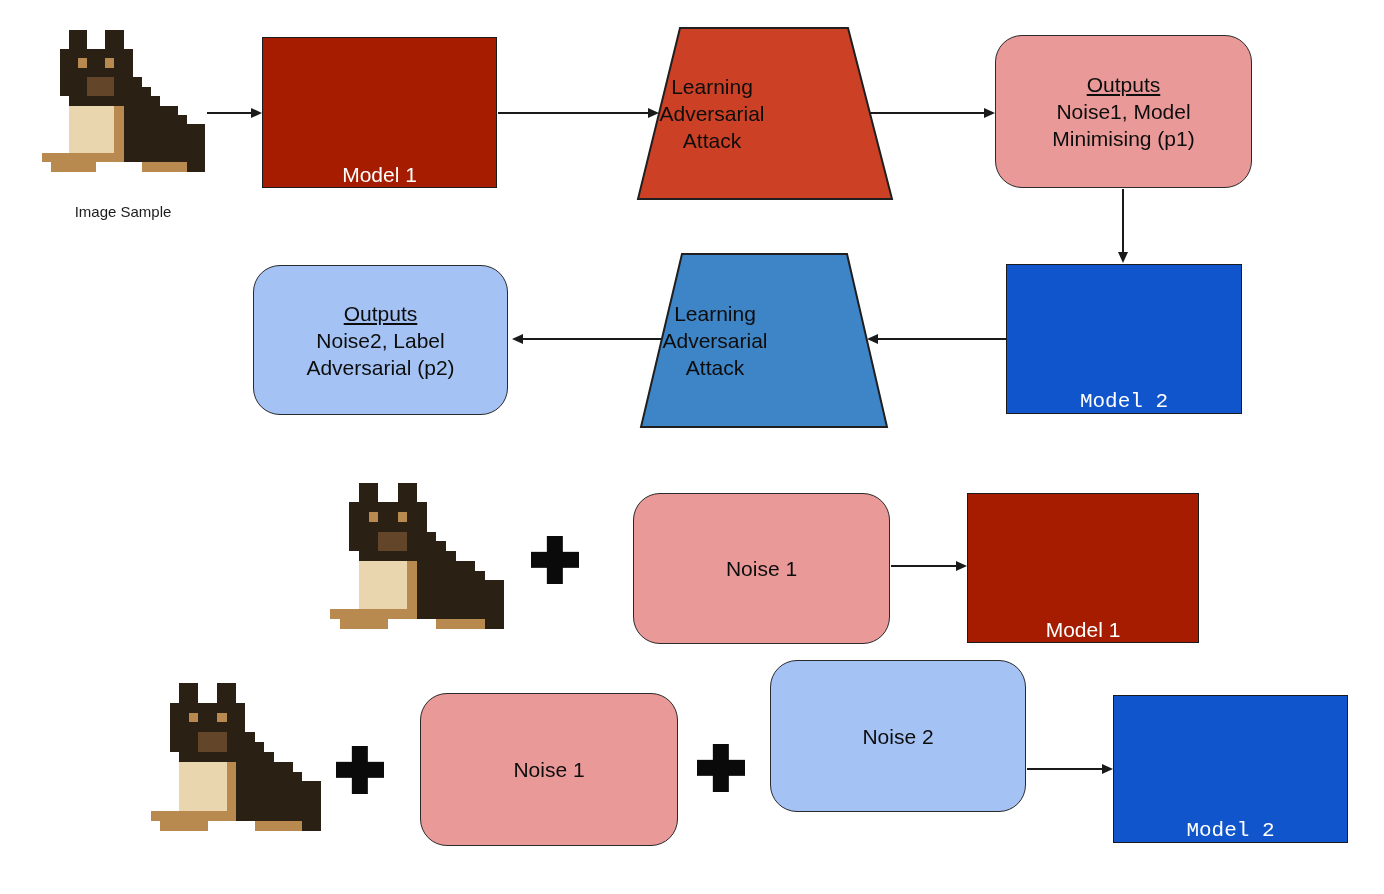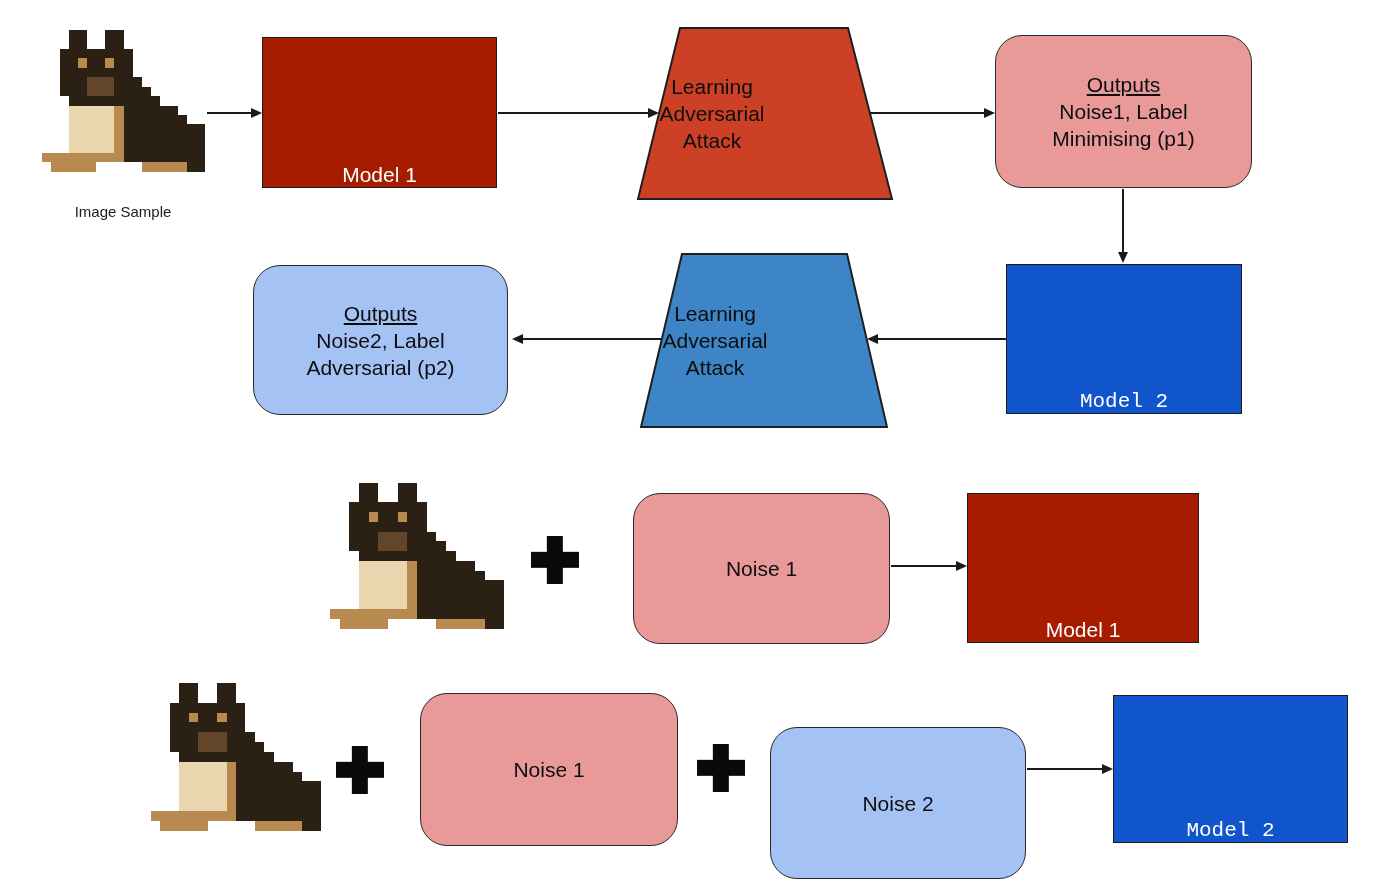--- a/index.html
+++ b/index.html
@@ -117,21 +117,21 @@
     </svg>
     <div class="trap-label">
         <span>Learning Adversarial Attack</span>
       </div>
   </div>
 
   <div class="arrow h right" style="left:870px;top:112px;width:115px;"></div>
 
   <div class="round-box fill-noise1" style="left:995px;top:35px;width:257px;height:153px;">
     <span class="underline">Outputs</span>
-    <span>Noise1, Label</span>
+    <span>Noise1, Model</span>
     <span>Minimising (p1)</span>
   </div>
 
   <div class="arrow v down" style="left:1122px;top:189px;height:64px;"></div>
 
   <div class="rect-box fill-model2" style="left:1006px;top:264px;width:236px;height:150px;">
     <span>Model 2</span>
   </div>
 
   <div class="arrow h left" style="left:877px;top:338px;width:129px;"></div>
@@ -211,21 +211,21 @@
 </div>
 
   <div class="plus" style="left:336px;top:746px;width:48px;height:48px;"></div>
 
   <div class="round-box fill-noise1" style="left:420px;top:693px;width:258px;height:153px;">
     <span>Noise 1</span>
   </div>
 
   <div class="plus" style="left:697px;top:744px;width:48px;height:48px;"></div>
 
-  <div class="round-box fill-noise2" style="left:770px;top:727px;width:256px;height:152px;">
+  <div class="round-box fill-noise2" style="left:770px;top:660px;width:256px;height:152px;">
     <span>Noise 2</span>
   </div>
 
   <div class="arrow h right" style="left:1027px;top:768px;width:76px;"></div>
 
   <div class="rect-box fill-model2" style="left:1113px;top:695px;width:235px;height:148px;">
     <span>Model 2</span>
   </div>
 
 </div>

